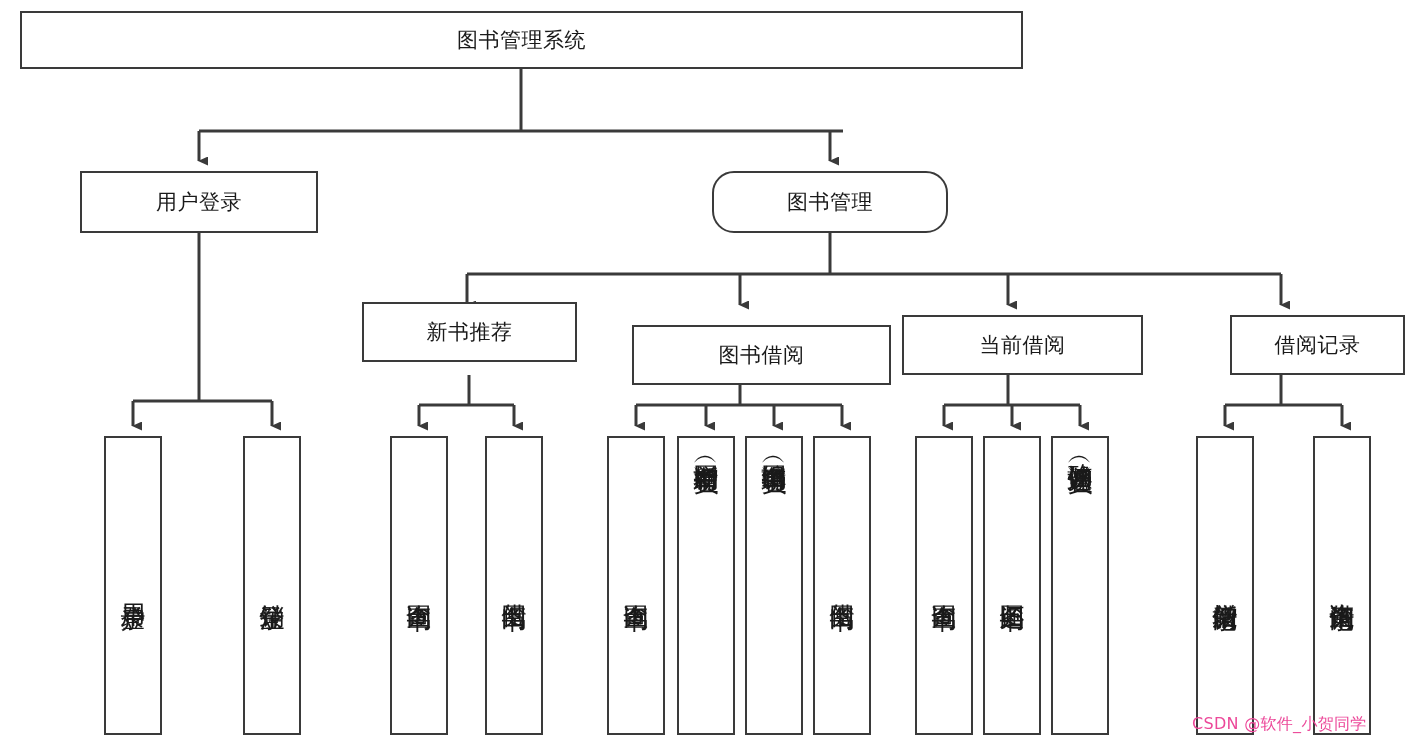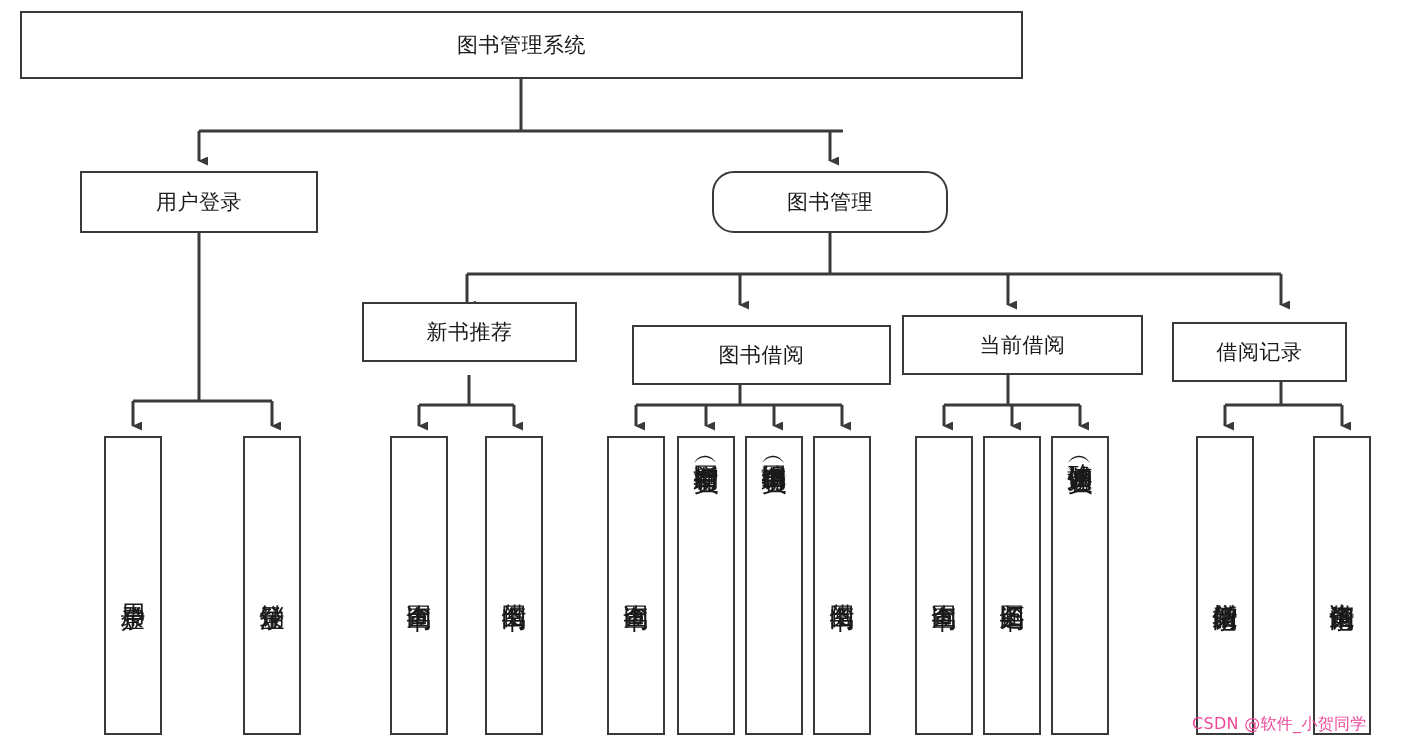--- a/index.html
+++ b/index.html
@@ -126,41 +126,41 @@
       <path d="M1012,405 L1012,426" marker-end="url(#arrowhead)"></path>
       <path d="M1080,405 L1080,426" marker-end="url(#arrowhead)"></path>
 
       <path d="M1281,375 L1281,405"></path>
       <path d="M1225,405 L1342,405"></path>
       <path d="M1225,405 L1225,426" marker-end="url(#arrowhead)"></path>
       <path d="M1342,405 L1342,426" marker-end="url(#arrowhead)"></path>
     </g>
   </svg>
 
-  <div class="node horizontal" style="left: 20px; top: 11px; width: 1003px; height: 68px;">
+  <div class="node horizontal" style="left: 20px; top: 11px; width: 1003px; height: 58px;">
     <span class="node-label">图书管理系统</span>
   </div>
 
   <div class="node horizontal" style="left: 80px; top: 171px; width: 238px; height: 62px;">
     <span class="node-label">用户登录</span>
   </div>
   <div class="node horizontal" style="left: 712px; top: 171px; width: 236px; height: 62px; border-radius: 22px;">
     <span class="node-label">图书管理</span>
   </div>
 
   <div class="node horizontal" style="left: 362px; top: 302px; width: 215px; height: 60px;">
     <span class="node-label">新书推荐</span>
   </div>
   <div class="node horizontal" style="left: 632px; top: 325px; width: 259px; height: 60px;">
     <span class="node-label">图书借阅</span>
   </div>
   <div class="node horizontal" style="left: 902px; top: 315px; width: 241px; height: 60px;">
     <span class="node-label">当前借阅</span>
   </div>
-  <div class="node horizontal" style="left: 1172px; top: 315px; width: 175px; height: 60px; margin-top: 7px;">
+  <div class="node horizontal" style="left: 1230px; top: 315px; width: 175px; height: 60px;">
     <span class="node-label">借阅记录</span>
   </div>
 
   <div class="node vertical center-text" style="left: 104px; top: 436px; width: 58px; height: 299px;">
     <span class="node-label">用户登录</span>
   </div>
   <div class="node vertical center-text" style="left: 243px; top: 436px; width: 58px; height: 299px;">
     <span class="node-label">注销登录</span>
   </div>
   <div class="node vertical center-text" style="left: 390px; top: 436px; width: 58px; height: 299px;">

